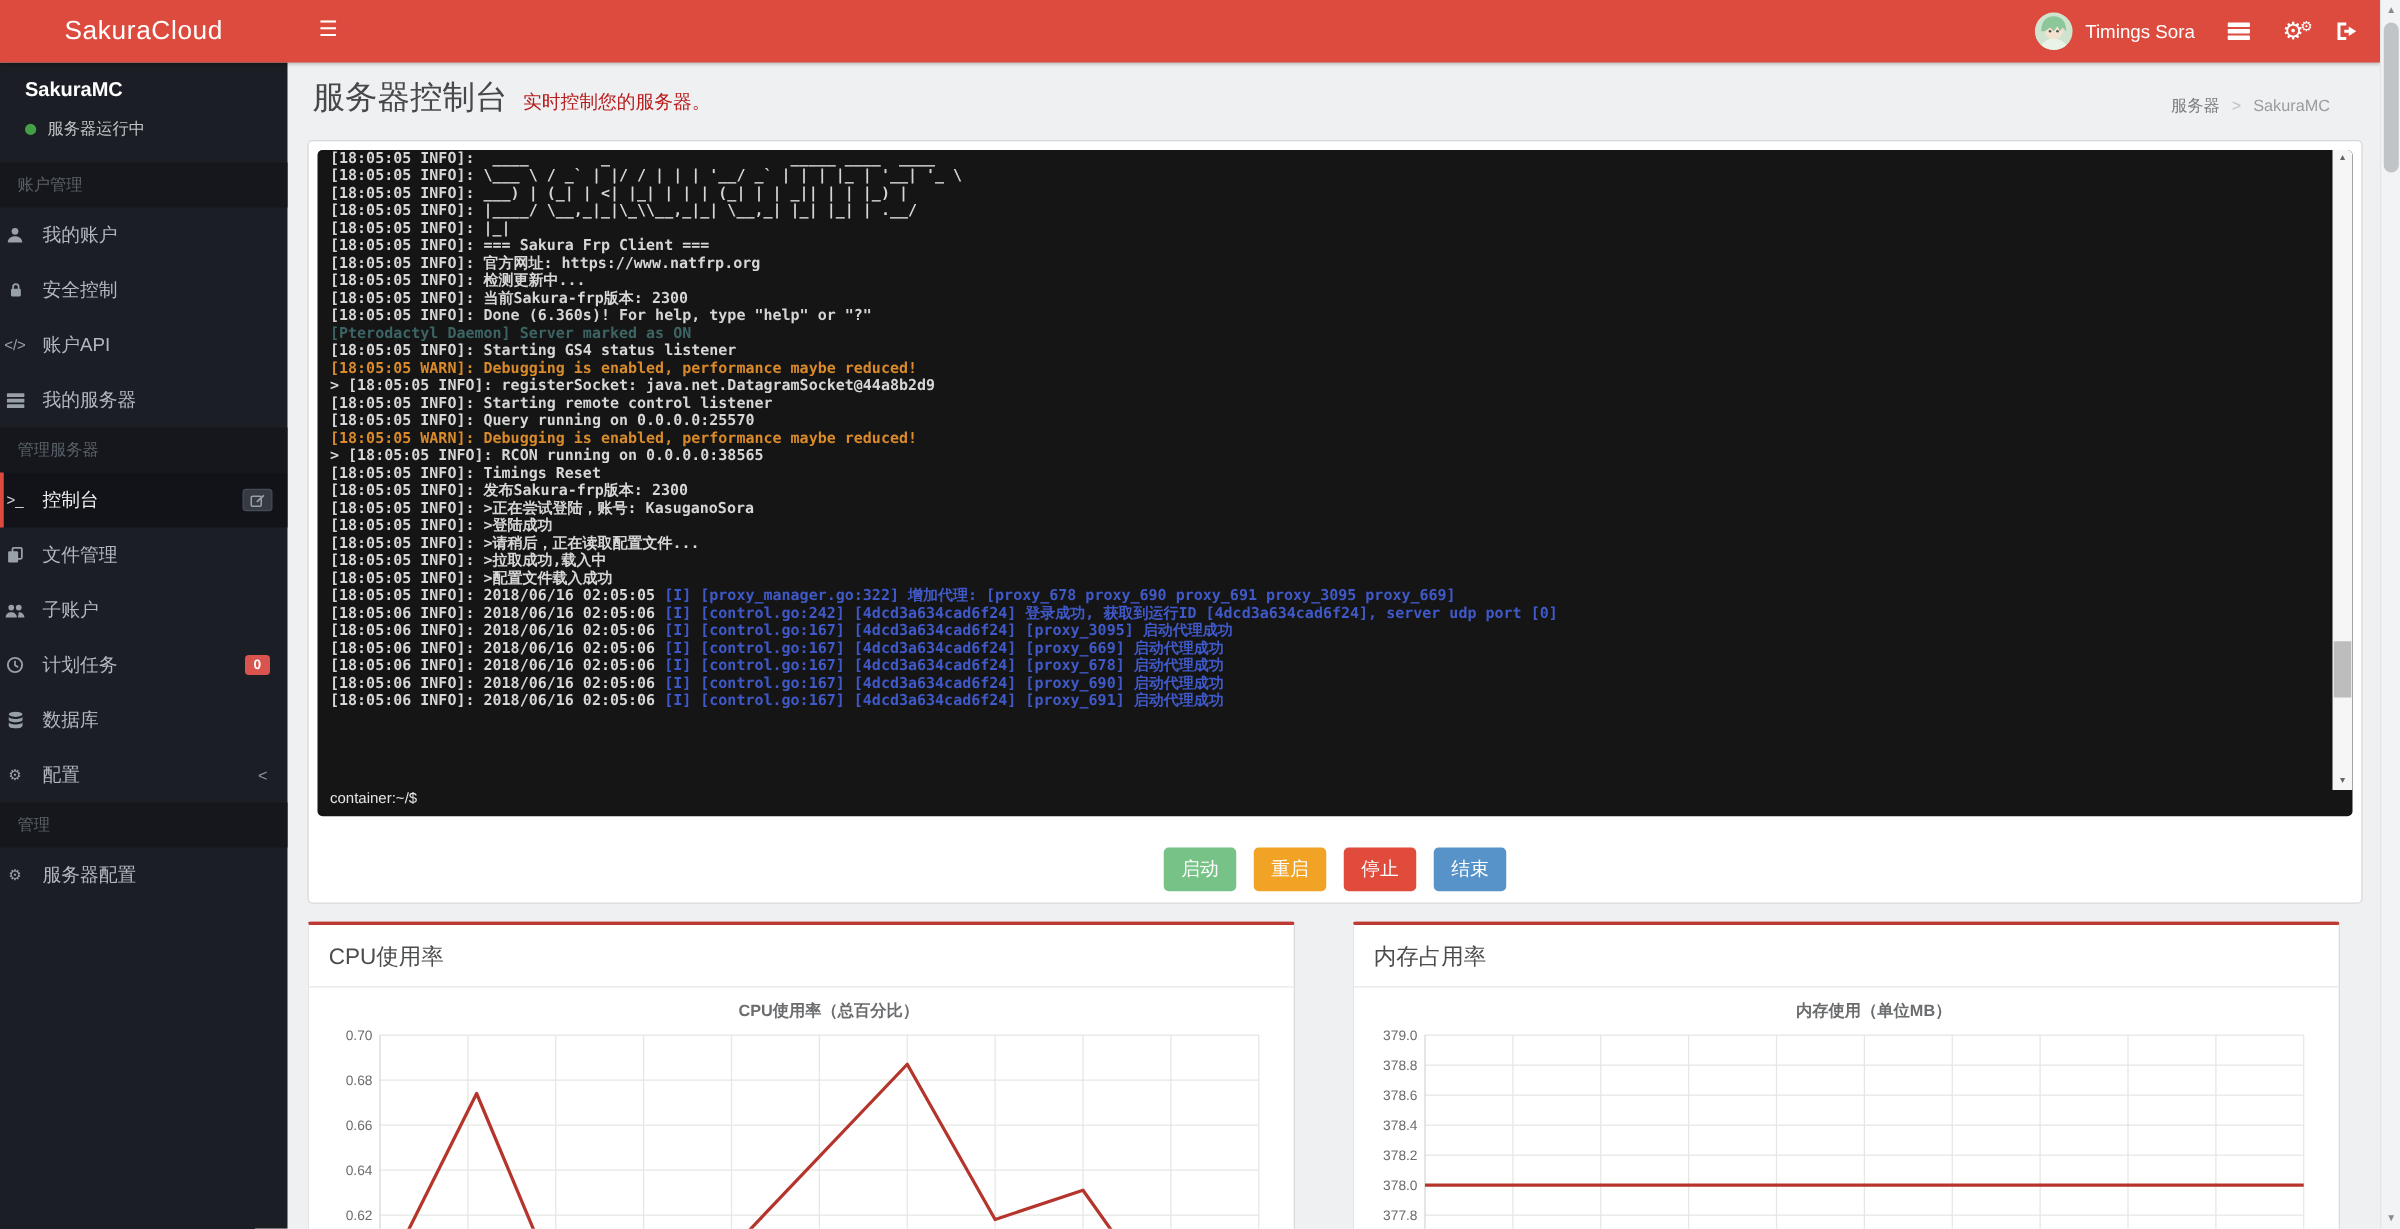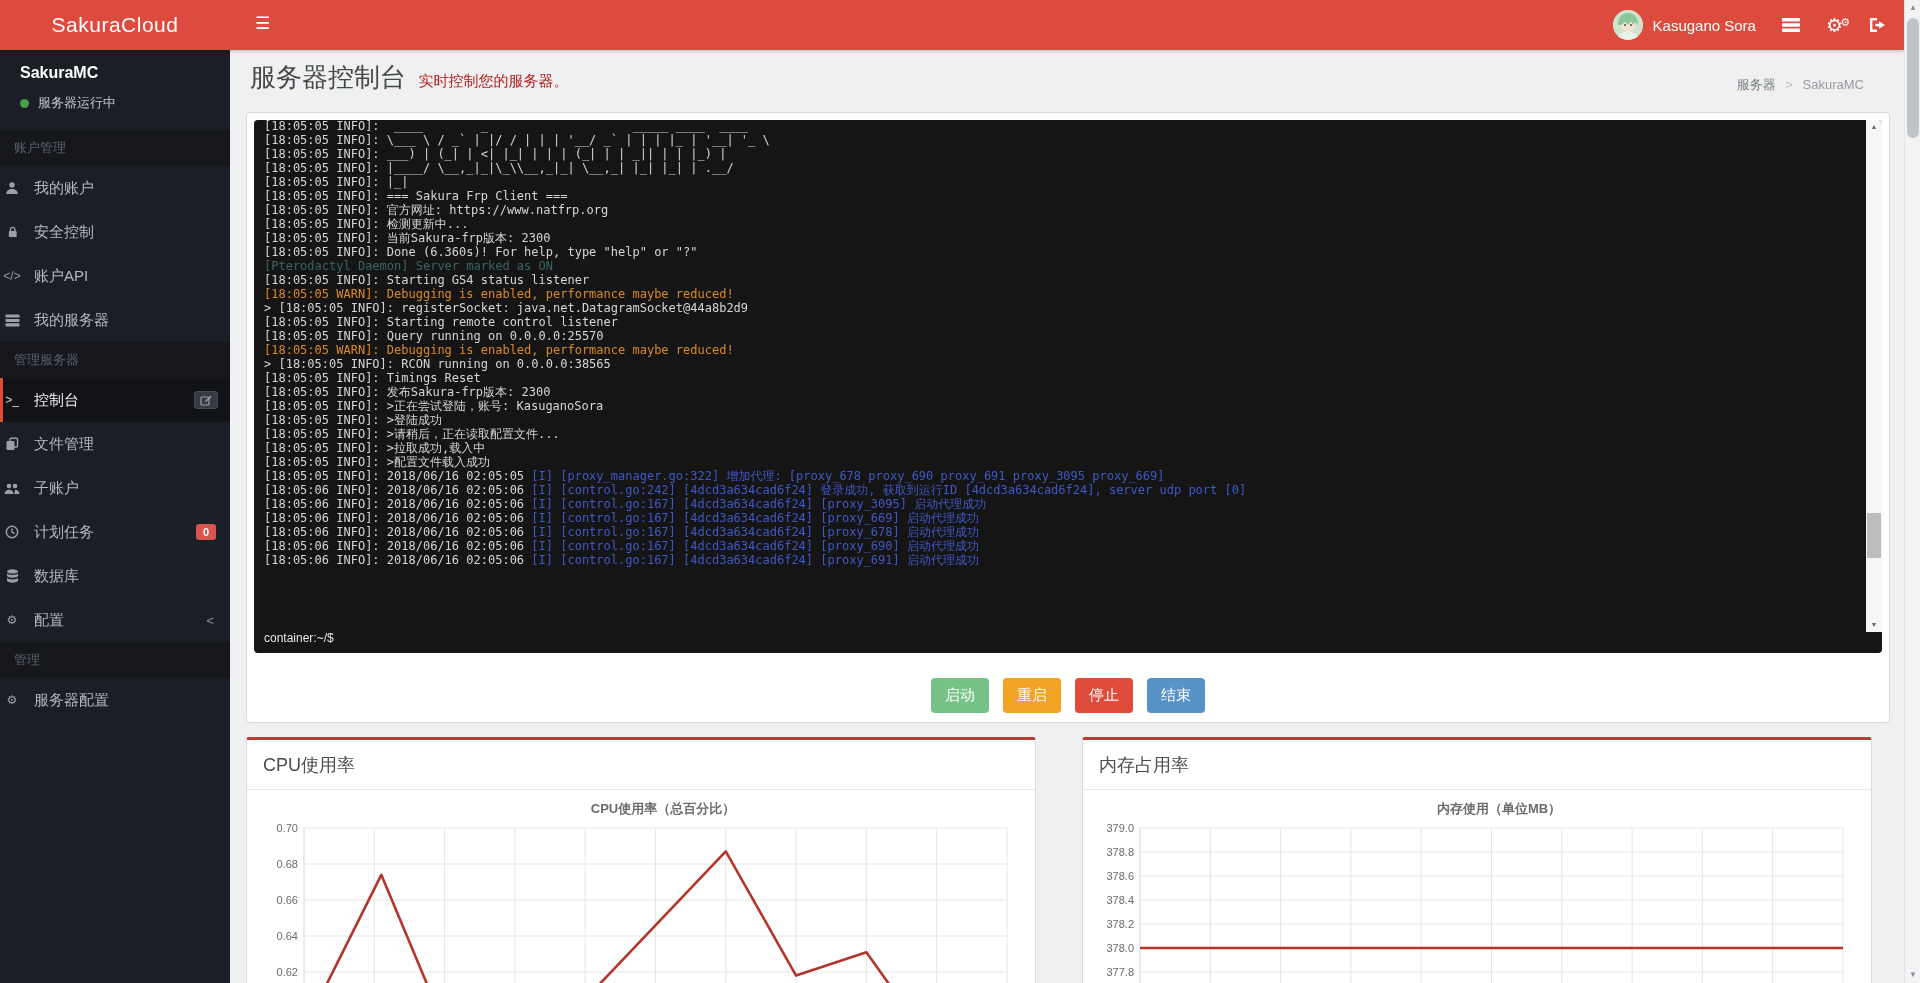--- a/index.html
+++ b/index.html
@@ -56,21 +56,21 @@
   .breadcrumb { position:absolute; right:16px; top:16px; font-size:13px; color:#9a9c9e; }
   .breadcrumb .bc-root { color:#7a7c7e; cursor:pointer; }
   .breadcrumb .bc-sep { color:#c0c2c4; margin:0 6px; }
 
   
   .console-card { position:absolute; left:246px; top:112px; width:1644px; height:611px; background:#fff;
     border:1px solid #d6d8da; border-radius:4px; padding:7px; }
   .console { position:relative; width:1628px; height:533px; background:#151515; border-radius:4px; overflow:hidden; }
   .console-log { position:absolute; left:0; top:0; right:16px; height:512px; overflow:hidden;
     font-family:"DejaVu Sans Mono","Liberation Mono",monospace; font-size:12px; line-height:14px;
-    color:#d6d6d6; padding:6px 0 0 10px; white-space:pre; }
+    color:#d6d6d6; padding:6px 0 0 10px; white-space:pre;font-weight:bold; }
   .console-log .line:first-child { margin-top:-7px; }
   .seg-w { color:#d6d6d6; } .seg-o { color:#d98a2b; } .seg-m { color:#3c6464; } .seg-b { color:#4059c8; }
   .console-prompt { position:absolute; left:10px; bottom:8px; color:#e4e4e4;
     font-family:Liberation Sans, sans-serif; font-size:12px; }
   .console-scrollbar { position:absolute; right:0; top:0; width:16px; height:512px; background:#f6f6f6; }
   .console-scrollbar .arr { position:absolute; left:0; width:16px; height:14px; color:#666; font-size:7px;
     text-align:center; line-height:14px; }
   .console-scrollbar .thumb { position:absolute; left:1px; width:14px; top:393px; height:45px; background:#bdbdbd; }
 
   .actions-row { position:absolute; left:0; right:0; top:565px; text-align:center; }
@@ -99,21 +99,21 @@
       <span class="avatar">
         <svg viewBox="0 0 30 30" width="30" height="30">
           <circle cx="15" cy="15" r="15" fill="#cfe3cf"></circle>
           <circle cx="15" cy="14" r="7.5" fill="#f3e2cf"></circle>
           <path d="M5 15c0-8 4-12 10-12s10 4 10 12l-3-3-2 3-2-4-3 4-3-3-4 3z" fill="#8cc79a"></path>
           <circle cx="12" cy="15" r="1" fill="#4a4a4a"></circle>
             <circle cx="18" cy="15" r="1" fill="#4a4a4a"></circle>
           <path d="M4 30a11 9 0 0 1 22 0z" fill="#eaf3e8"></path>
         </svg>
       </span>
-      <span>Kasugano Sora</span>
+      <span>Timings Sora</span>
     </div>
     <span class="nav-icon">
       <svg width="18" height="16" viewBox="0 0 18 16" fill="#fff">
         <rect x="0" y="1" width="18" height="3.6" rx="0.8"></rect>
           <rect x="0" y="6.2" width="18" height="3.6" rx="0.8"></rect>
         <rect x="0" y="11.4" width="18" height="3.6" rx="0.8"></rect>
       </svg>
     </span>
     <span class="nav-icon gear-txt">⚙<span class="small-gear">⚙</span></span>
     <span class="nav-icon">

